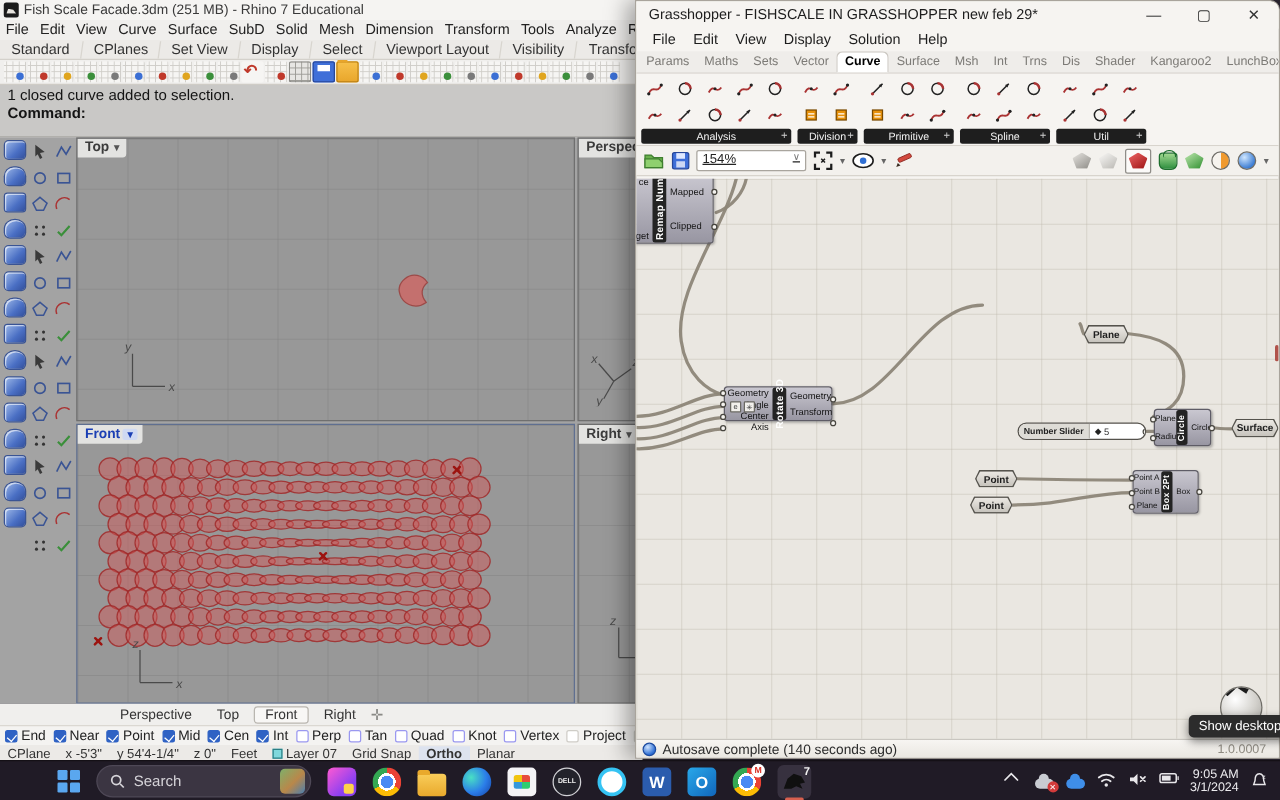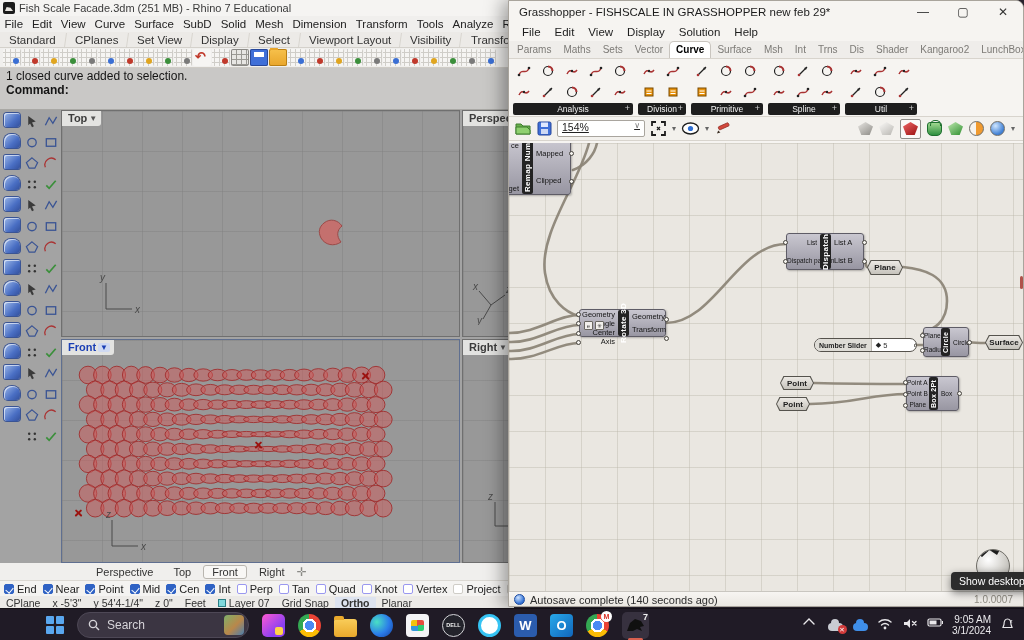--- a/index.html
+++ b/index.html
@@ -1262,35 +1262,20 @@
         <span class="pin" style="left:-4px; top:2px;"></span>
         <span class="pin" style="left:-4px; top:11px;"></span>
         <span class="pin" style="left:-4px; top:21px;"></span>
         <span class="pin" style="left:-4px; top:30px;"></span>
         <span class="pin" style="right:-4px; top:7px;"></span>
         <span class="pin" style="right:-4px; top:26px;"></span>
       </div>
       <span class="widgetbox" style="left:75px; top:178px;">e</span>
       <span class="widgetbox" style="left:86px; top:178px;">✳</span>
 
-      <div class="ghc" style="left:277px; top:90px; width:78px; height:37px;">
-        <div class="in" style="width:33px; font-size:6.5px;">
-          <span>List</span>
-          <span>Dispatch pattern</span>
-        </div>
-        <div class="bar">Dispatch</div>
-        <div class="out" style="width:30px;">
-          <span>List A</span>
-          <span>List B</span>
-        </div>
-        <span class="pin" style="left:-4px; top:6px;"></span>
-        <span class="pin" style="left:-4px; top:25px;"></span>
-        <span class="pin" style="right:-4px; top:6px;"></span>
-        <span class="pin" style="right:-4px; top:25px;"></span>
-      </div>
 
       <div class="cap-outer" style="left:358px; top:117px; width:36px; height:15px;">
         <div class="cap-inner">Plane</div>
       </div>
 
       <div class="ns" style="left:305px; top:195px; width:103px; height:14px;">
         <div class="ns-label">Number Slider</div>
         <div class="ns-track">
           <span>5</span>
         </div>

